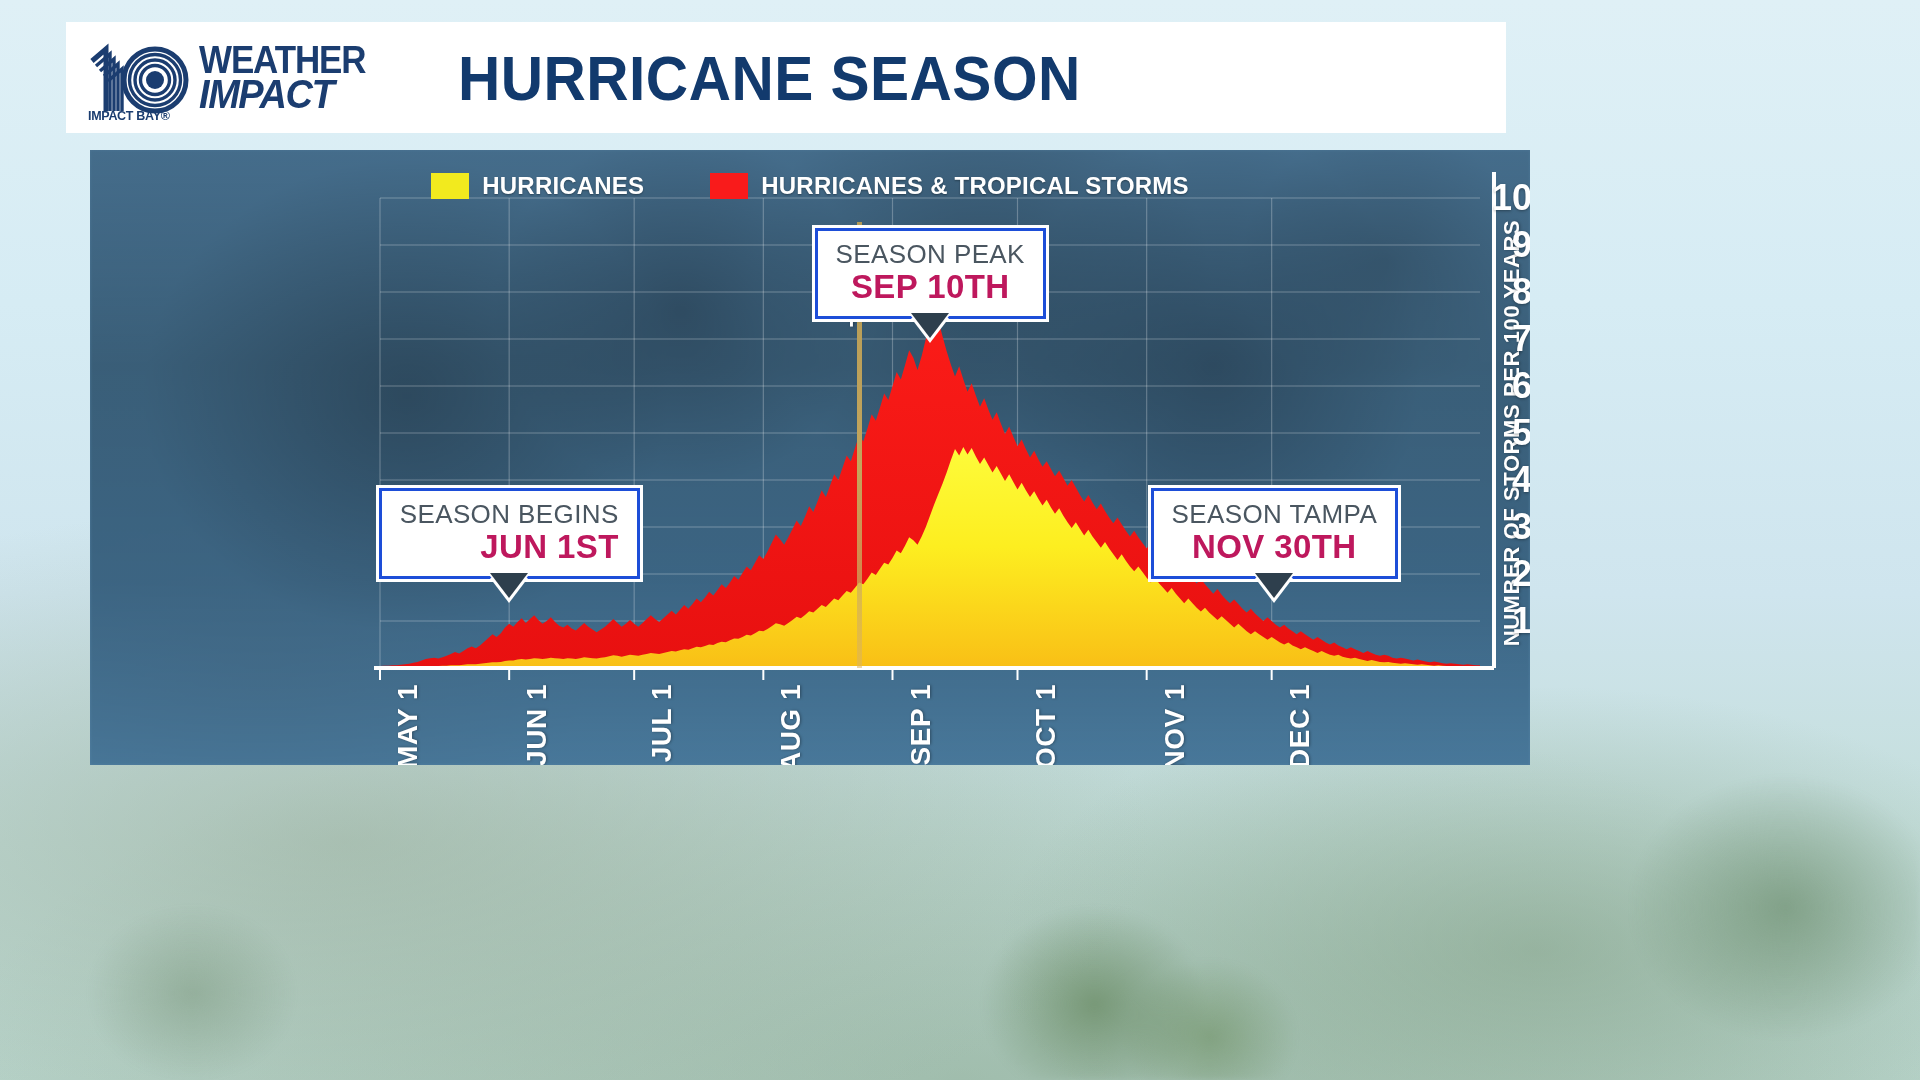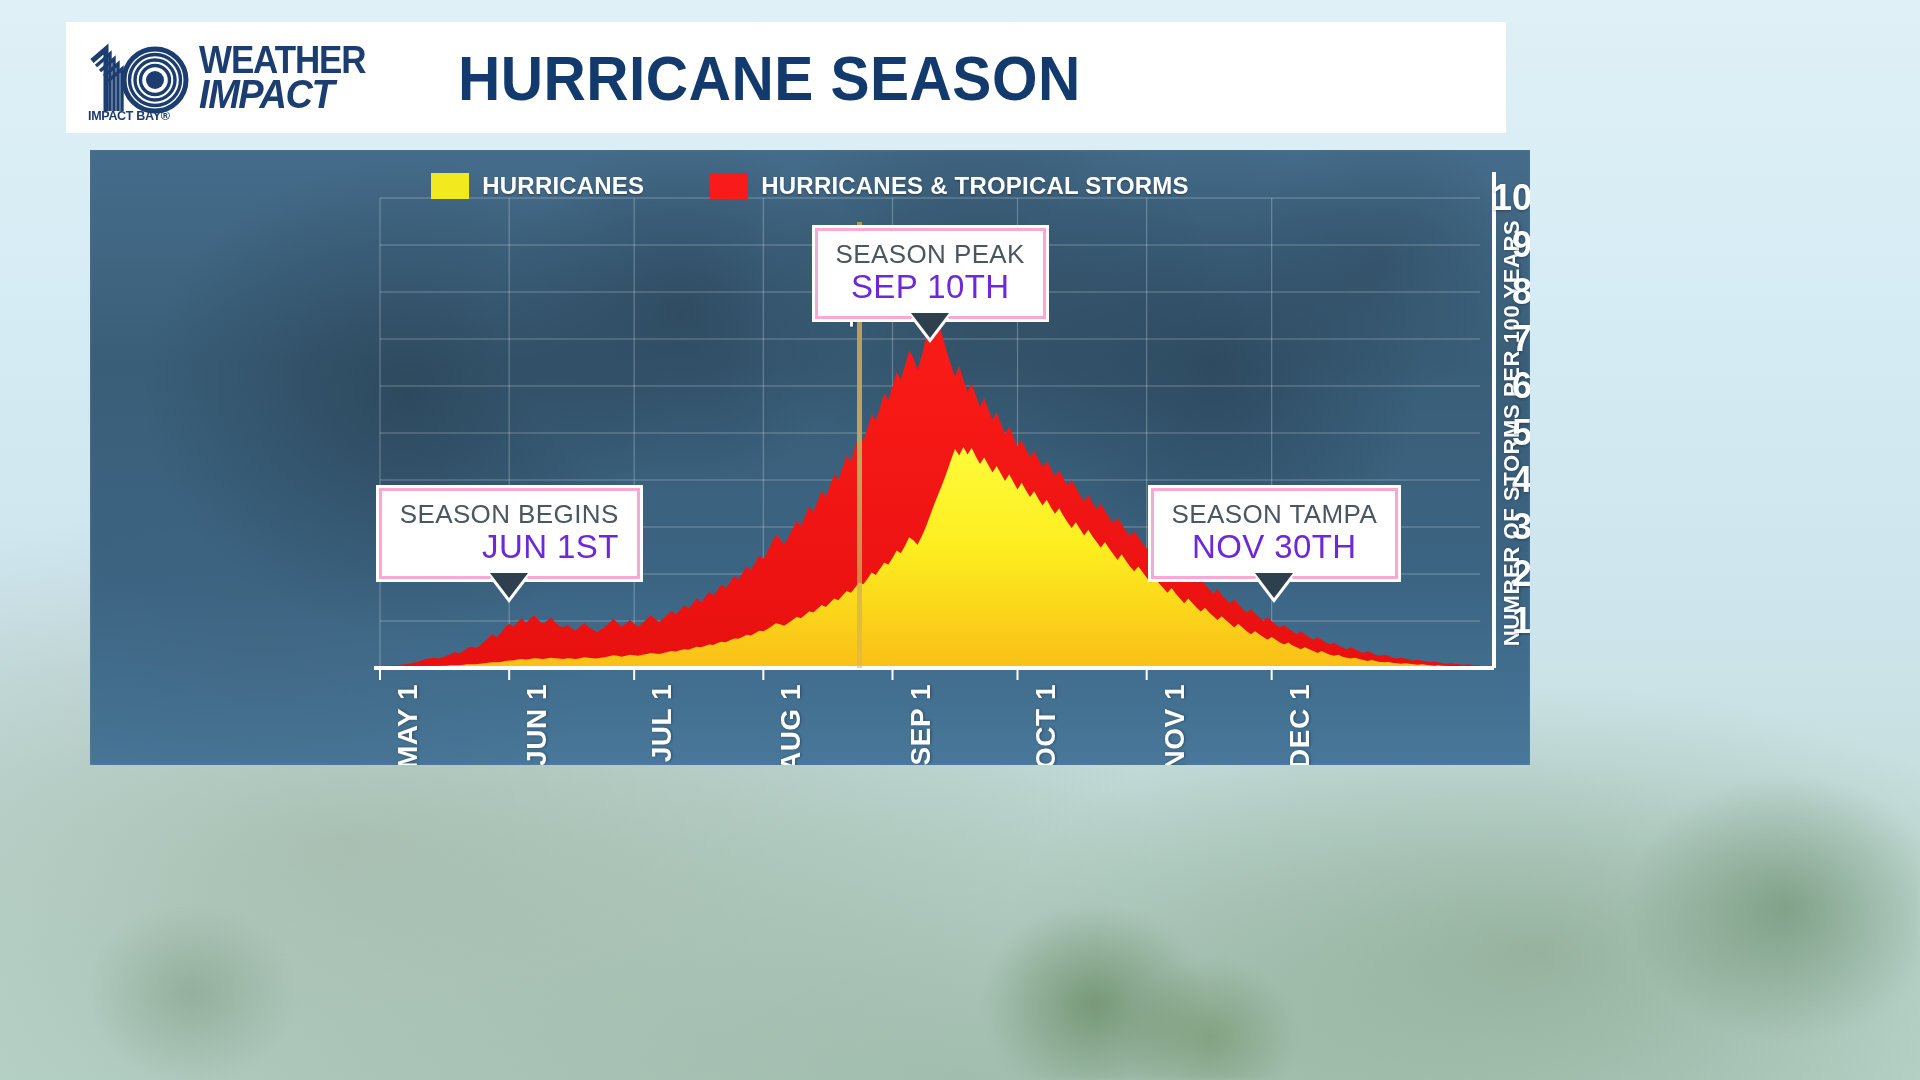--- a/index.html
+++ b/index.html
@@ -186,33 +186,33 @@
     white-space: nowrap;
     transform-origin: left top;
     transform: rotate(-90deg) translate(-100%, 0);
     text-shadow: 0 1px 3px rgba(0,0,0,.35);
   }
 
   
   .callout {
     position: absolute;
     background: #ffffff;
-    border: 3px solid #f9a8d4;
+    border: 3px solid #1d4ed8;
     box-shadow: 0 0 0 3px #ffffff;
     padding: 9px 18px 11px;
     text-align: center;
     z-index: 7;
   }
   .callout .line1 {
     color: #4a5660; font-size: 26px; font-weight: 400;
     letter-spacing: .4px; line-height: 1.12;
     white-space: nowrap;
   }
   .callout .line2 {
-    color: #6d28d9; font-size: 33px; font-weight: 400;
+    color: #be185d; font-size: 33px; font-weight: 700;
     letter-spacing: .4px; line-height: 1.1;
     white-space: nowrap;
   }
   .callout .tail {
     position: absolute;
     left: 50%; bottom: -25px;
     margin-left: -19px;
     width: 0; height: 0;
     border-left: 19px solid transparent;
     border-right: 19px solid transparent;

